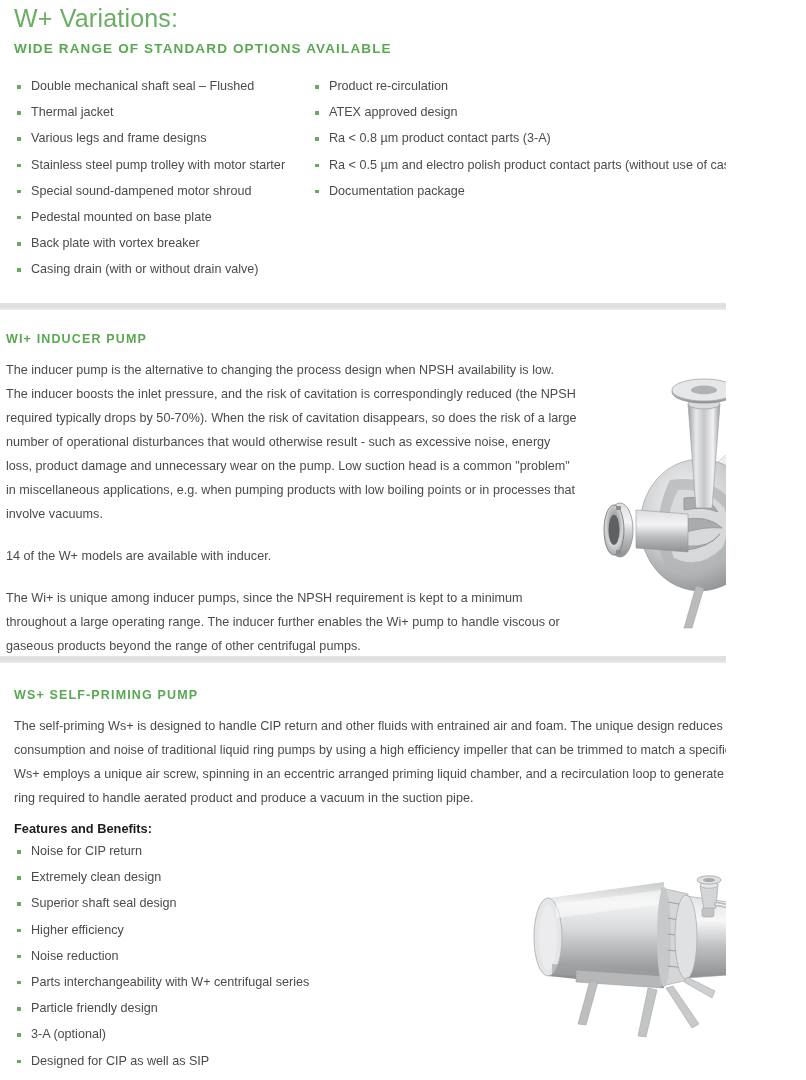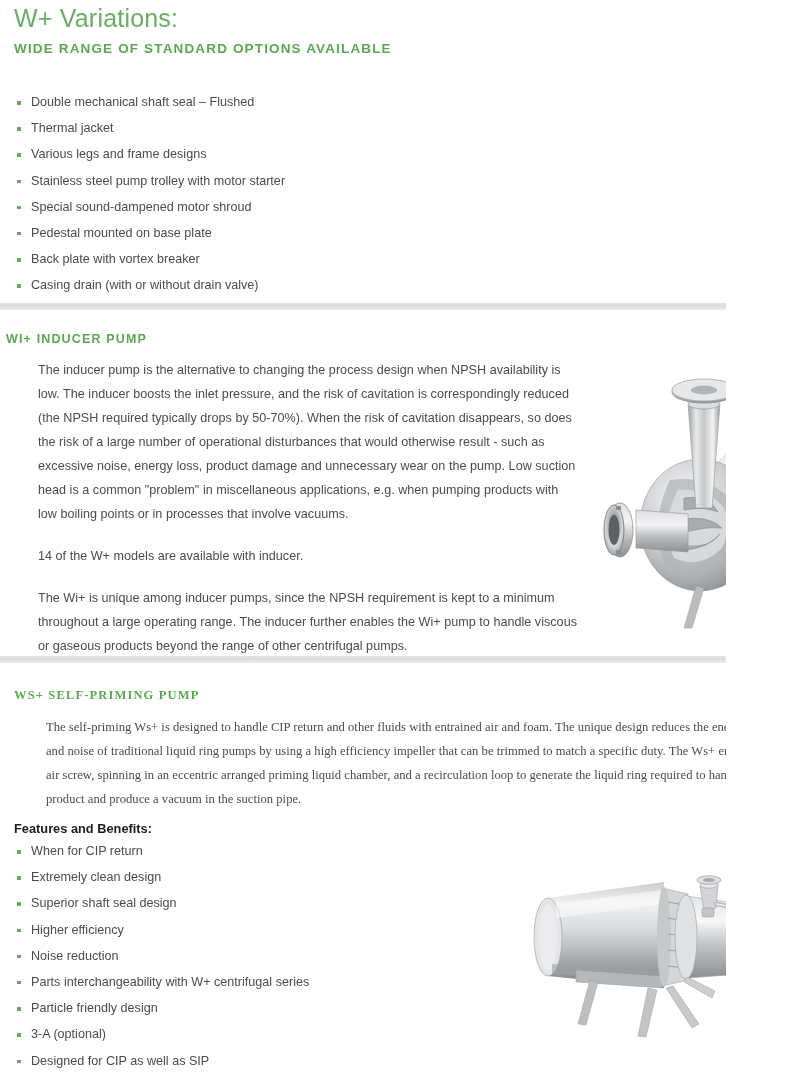--- a/index.html
+++ b/index.html
@@ -44,45 +44,44 @@
     margin-bottom:12.6px;
     white-space:nowrap;
   }
   ul.blist li::before {
     content:"";
     position:absolute; left:3px; top:5px;
     width:3.5px; height:3.5px;
     background:#67ab5e;
   }
 
-  .col-left  { position:absolute; left:14px; top:96px; width:300px; }
+  .col-left  { position:absolute; left:14px; top:80px; width:300px; }
   .col-right { position:absolute; left:312px; top:80px; width:494px; }
 
   
   .para {
     font-size:12.6px;
     color:#4b4b4d;
     line-height:24px;
     letter-spacing:0.02px;
-    margin-left:32px;
   }
 
   
   #sec-wi { position:absolute; left:6px; top:332px; width:780px; }
   #sec-wi .sec-head { display:block; margin-bottom:12px; }
   #sec-wi .textcol { width:572px; }
   #sec-wi .para + .para { margin-top:18px; }
 
   .pump-img-wi {
     position:absolute; left:592px; top:362px;
     width:212px; height:268px;
   }
 
   
-  #sec-ws { position:absolute; left:14px; top:688px; width:782px;font-family:Liberation Serif, serif; }
+  #sec-ws { position:absolute; left:14px; top:688px; width:782px; }
   #sec-ws .sec-head { display:block; margin-bottom:12px; }
   #sec-ws .para { width:776px; }
 
   .feat-title {
     position:absolute; left:14px; top:821px;
     font-size:12.8px; font-weight:bold; color:#1c1c1c;
   }
   .feat-list { position:absolute; left:14px; top:845px; width:420px; }
 
   .pump-img-ws {
@@ -102,20 +101,27 @@
     <li>Double mechanical shaft seal – Flushed</li>
     <li>Thermal jacket</li>
     <li>Various legs and frame designs</li>
     <li>Stainless steel pump trolley with motor starter</li>
     <li>Special sound-dampened motor shroud</li>
     <li>Pedestal mounted on base plate</li>
     <li>Back plate with vortex breaker</li>
     <li>Casing drain (with or without drain valve)</li>
   </ul>
 
+  <ul class="blist col-right">
+    <li>Product re-circulation</li>
+    <li>ATEX approved design</li>
+    <li>Ra &lt; 0.8 µm product contact parts (3-A)</li>
+    <li>Ra &lt; 0.5 µm and electro polish product contact parts (without use of castings)</li>
+    <li>Documentation package</li>
+  </ul>
 
   <div class="divider" style="top:303px;"></div>
 
   <div id="sec-wi">
     <span class="sec-head">WI+ INDUCER PUMP</span>
     <div class="textcol">
       <p class="para">The inducer pump is the alternative to changing the process design when NPSH availability is low. The inducer boosts the inlet pressure, and the risk of cavitation is correspondingly reduced (the NPSH required typically drops by 50-70%). When the risk of cavitation disappears, so does the risk of a large number of operational disturbances that would otherwise result - such as excessive noise, energy loss, product damage and unnecessary wear on the pump. Low suction head is a common "problem" in miscellaneous applications, e.g. when pumping products with low boiling points or in processes that involve vacuums.</p>
       <p class="para">14 of the W+ models are available with inducer.</p>
       <p class="para">The Wi+ is unique among inducer pumps, since the NPSH requirement is kept to a minimum throughout a large operating range. The inducer further enables the Wi+ pump to handle viscous or gaseous products beyond the range of other centrifugal pumps.</p>
     </div>
@@ -201,21 +207,21 @@
   <div class="divider" style="top:656px;"></div>
 
   <div id="sec-ws">
     <span class="sec-head">WS+ SELF-PRIMING PUMP</span>
     <p class="para">The self-priming Ws+ is designed to handle CIP return and other fluids with entrained air and foam. The unique design reduces the energy consumption and noise of traditional liquid ring pumps by using a high efficiency impeller that can be trimmed to match a specific duty. The Ws+ employs a unique air screw, spinning in an eccentric arranged priming liquid chamber, and a recirculation loop to generate the liquid ring required to handle aerated product and produce a vacuum in the suction pipe.</p>
   </div>
 
   <div class="feat-title">Features and Benefits:</div>
 
   <ul class="blist feat-list">
-    <li>When for CIP return</li>
+    <li>Noise for CIP return</li>
     <li>Extremely clean design</li>
     <li>Superior shaft seal design</li>
     <li>Higher efficiency</li>
     <li>Noise reduction</li>
     <li>Parts interchangeability with W+ centrifugal series</li>
     <li>Particle friendly design</li>
     <li>3-A (optional)</li>
     <li>Designed for CIP as well as SIP</li>
   </ul>
 

